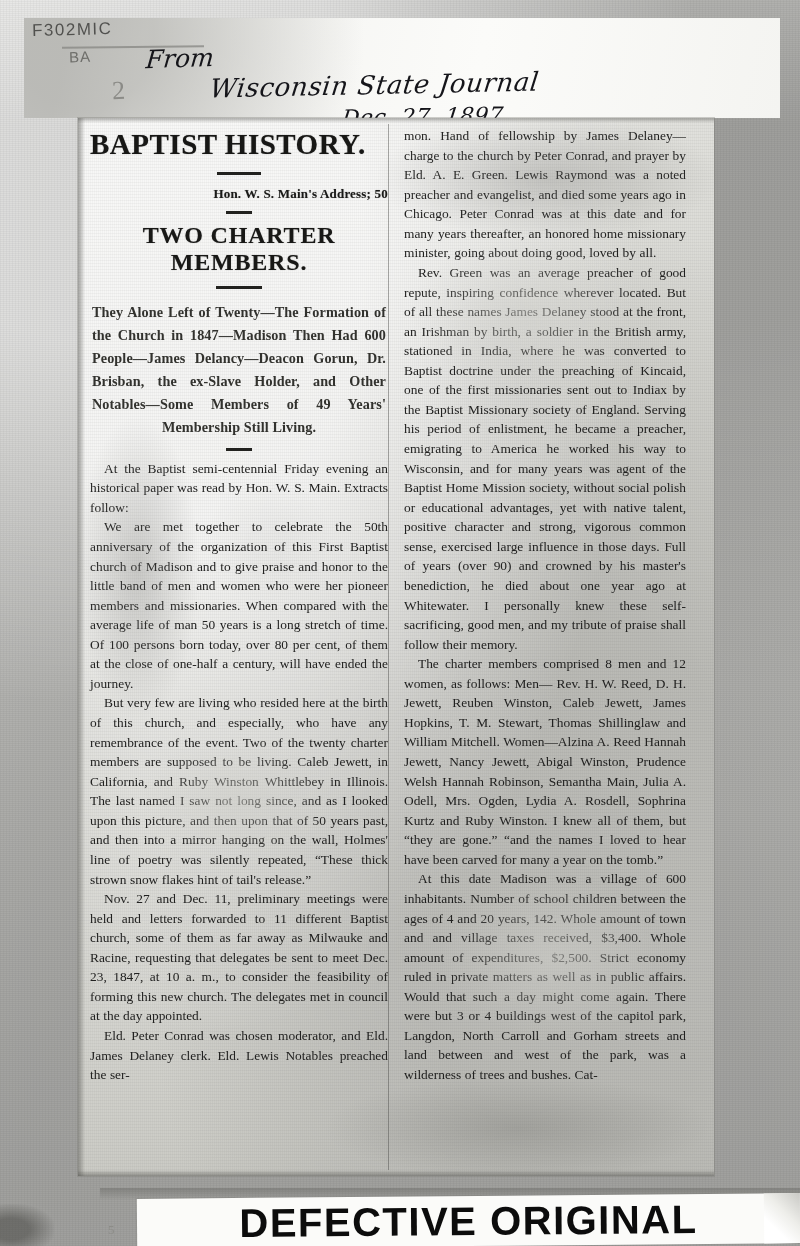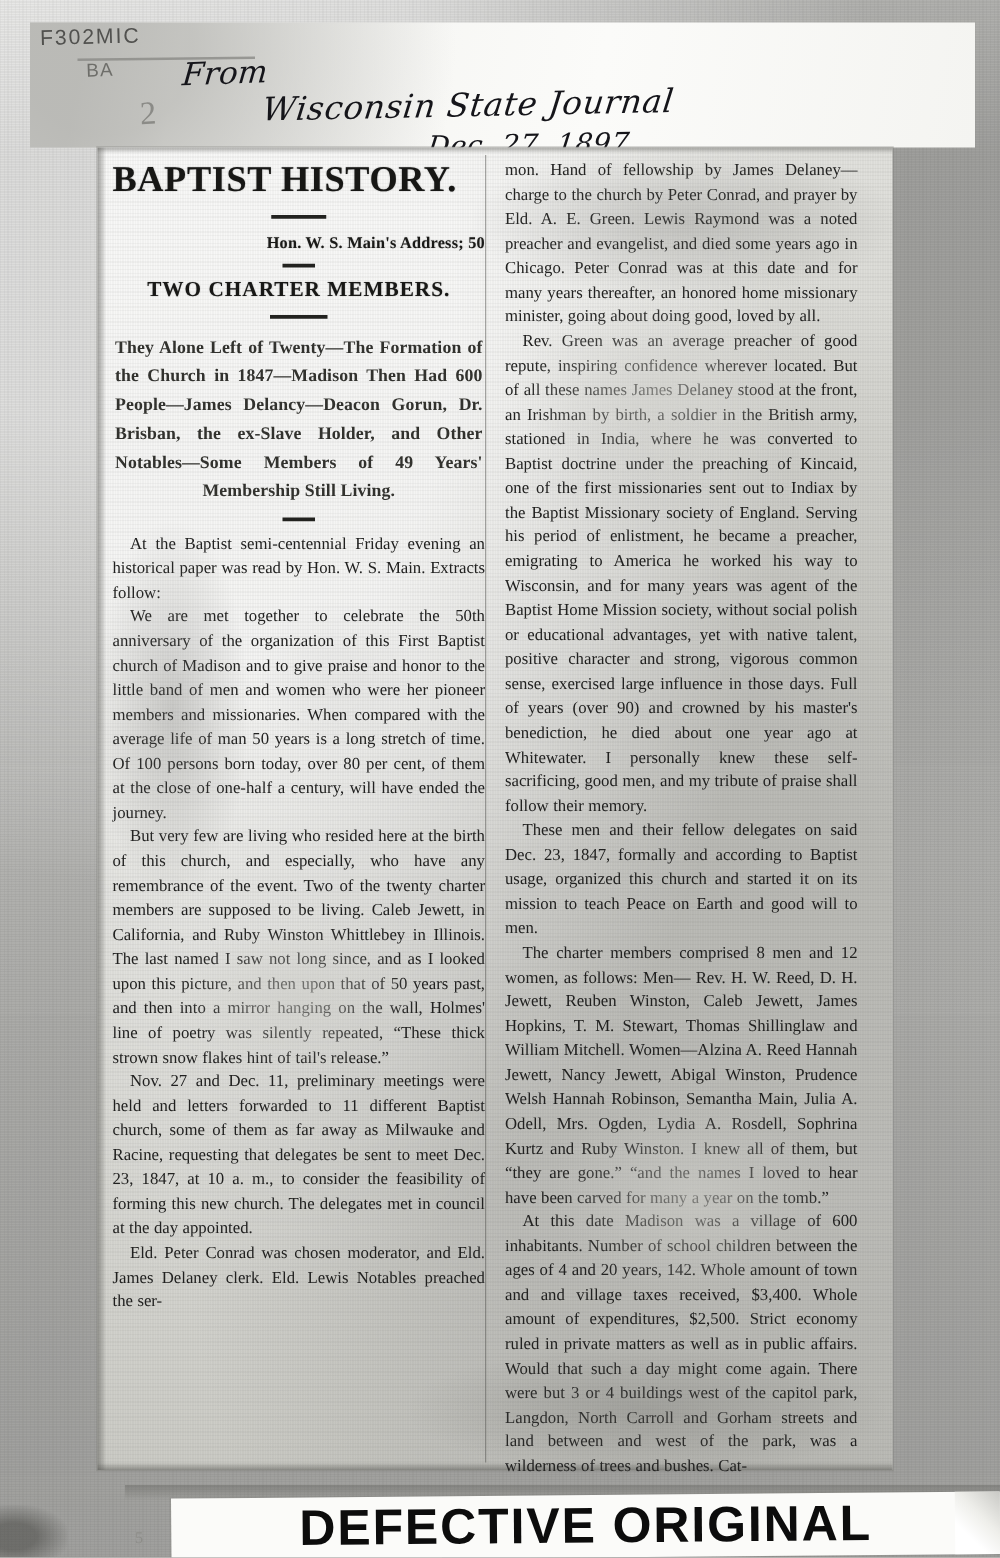--- a/index.html
+++ b/index.html
@@ -165,21 +165,21 @@
     font-size: 13px;
     color: #1a1a18;
     text-align: right;
     line-height: 1.32;
     letter-spacing: .2px;
     text-shadow: 0 0 1px rgba(0,0,0,.3);
   }
   .hl-charter {
     font-family: "Liberation Serif", serif;
     font-weight: bold;
-    font-size: 17px;
+    font-size: 24px;
     letter-spacing: .8px;
     color: #181816;
     text-align: center;
     margin: 2px 0 0 0;
     text-shadow: 0 0 1px rgba(0,0,0,.4);
   }
   .hl-deck {
     font-family: "Liberation Serif", serif;
     font-weight: bold;
     font-size: 14.2px;
@@ -330,21 +330,20 @@
         <p class="body-p">At the Baptist semi-centennial Friday evening an historical paper was read by Hon. W. S. Main.  Extracts follow:</p>
         <p class="body-p">We are met together to celebrate the 50th anniversary of the organization of this First Baptist church of Madison and to give praise and honor to the little band of men and women who were her pioneer members and missionaries. When compared with the average life of man 50 years is a long stretch of time.  Of 100 persons born today, over 80 per cent, of them at the close of one-half a century, will have ended the journey.</p>
         <p class="body-p">But very few are living who resided here at the birth of this church, and especially, who have any remembrance of the event.  Two of the twenty charter members are supposed to be living. Caleb Jewett, in California, and Ruby Winston Whittlebey in Illinois.  The last named I saw not long since, and as I looked upon this picture, and then upon that of 50 years past, and then into a mirror hanging on the wall, Holmes' line of poetry was silently repeated, “These thick strown snow flakes hint of tail's release.”</p>
         <p class="body-p">Nov. 27 and Dec. 11, preliminary meetings were held and letters forwarded to 11 different Baptist church, some of them as far away as Milwauke and Racine, requesting that delegates be sent to meet Dec. 23, 1847, at 10 a. m., to consider the feasibility of forming this new church.  The delegates met in council at the day appointed.</p>
         <p class="body-p">Eld. Peter Conrad was chosen moderator, and Eld. James Delaney clerk. Eld. Lewis Notables preached the ser-</p>
       </div>
 
       <div class="col right">
         <p class="body-p noindent">mon. Hand of fellowship by James Delaney—charge to the church by Peter Conrad, and prayer by Eld. A. E. Green.  Lewis Raymond was a noted preacher and evangelist, and died some years ago in Chicago.  Peter Conrad was at this date and for many years thereafter, an honored home missionary minister, going about doing good, loved by all.</p>
         <p class="body-p">Rev. Green was an average preacher of good repute, inspiring confidence wherever located.  But of all these names James Delaney stood at the front, an Irishman by birth, a soldier in the British army, stationed in India, where he was converted to Baptist doctrine under the preaching of Kincaid, one of the first missionaries sent out to Indiax by the Baptist Missionary society of England.  Serving his period of enlistment, he became a preacher, emigrating to America he worked his way to Wisconsin, and for many years was agent of the Baptist Home Mission society, without social polish or educational advantages, yet with native talent, positive character and strong, vigorous common sense, exercised large influence in those days. Full of years (over 90) and crowned by his master's benediction, he died about one year ago at Whitewater.  I personally knew these self-sacrificing, good men, and my tribute of praise shall follow their memory.</p>
-        <p class="body-p">These men and their fellow delegates on said Dec. 23, 1847, formally and according to Baptist usage, organized this church and started it on its mission to teach Peace on Earth and good will to men.</p>
         <p class="body-p">The charter members comprised 8 men and 12 women, as follows: Men— Rev. H. W. Reed, D. H. Jewett, Reuben Winston, Caleb Jewett, James Hopkins, T. M. Stewart, Thomas Shillinglaw and William Mitchell.  Women—Alzina A. Reed Hannah Jewett, Nancy Jewett, Abigal Winston, Prudence Welsh Hannah Robinson, Semantha Main, Julia A. Odell, Mrs. Ogden, Lydia A. Rosdell, Sophrina Kurtz and Ruby Winston.  I knew all of them, but “they are gone.” “and the names I loved to hear have been carved for many a year on the tomb.”</p>
         <p class="body-p">At this date Madison was a village of 600 inhabitants.  Number of school children between the ages of 4 and 20 years, 142.  Whole amount of town and and village taxes received, $3,400. Whole amount of expenditures, $2,500. Strict economy ruled in private matters as well as in public affairs.  Would that such a day might come again. There were but 3 or 4 buildings west of the capitol park, Langdon, North Carroll and Gorham streets and land between and west of the park, was a wilderness of trees and bushes.  Cat-</p>
       </div>
     </div>
 
     <div class="ink-fade f1"></div>
     <div class="ink-fade f2"></div>
     <div class="ink-fade f3"></div>
     <div class="smudge s1"></div>
     <div class="smudge s2"></div>

